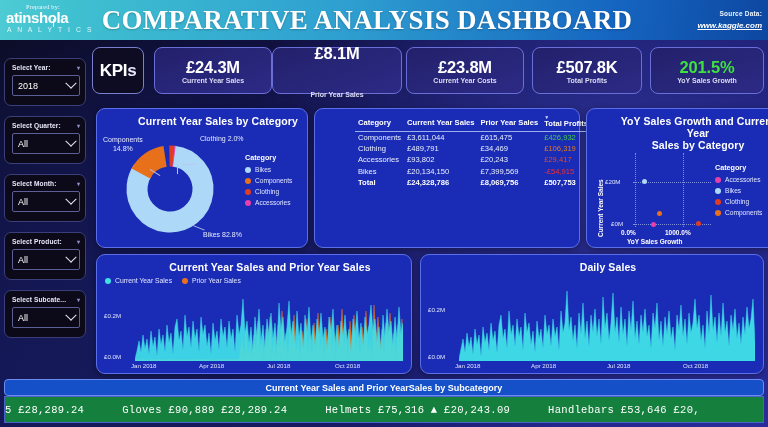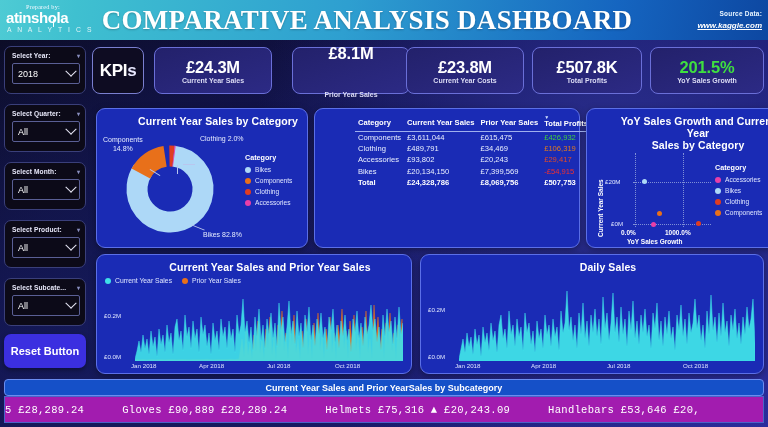--- a/index.html
+++ b/index.html
@@ -50,21 +50,21 @@
   
   .canvas {
     position:absolute; left:0; top:40px; width:768px; height:387px;
     background:
       radial-gradient(circle at 80% 35%, #2b2f8f 0%, rgba(43,47,143,0) 55%),
       radial-gradient(circle at 15% 90%, #151a5a 0%, rgba(21,26,90,0) 60%),
       linear-gradient(140deg,#0a0a1c 0%,#131352 40%,#1b1b75 70%,#2a2ca0 100%);
   }
 
   
-  .sidebar { position:absolute; left:0; top:38px; width:90px; height:345px; }
+  .sidebar { position:absolute; left:0; top:50px; width:90px; height:345px; }
   .slicer {
     position:absolute; left:4px; width:82px; height:48px;
     background:#0c0a18; border:1px solid #3a3f7a; border-radius:7px;
     padding:5px 5px 0 7px;
   }
   .slicer-lbl {
     font-size:6.6px; font-weight:700; color:#e8e8fa; letter-spacing:.1px;
     display:flex; justify-content:space-between; align-items:center;
   }
   .slicer-caret { font-size:6px; color:#8a8fc0; }
@@ -147,21 +147,21 @@
 
   
   .banner {
     position:absolute; left:4px; top:379px; width:760px; height:17px;
     background:#1550c8; border:1px solid #6a8cf0; border-radius:4px;
     display:flex; align-items:center; justify-content:center;
     font-size:9px; font-weight:700; color:#ffffff;
   }
   .ticker {
     position:absolute; left:4px; top:396px; width:760px; height:27px;
-    background:#a21caf; border:1px solid #4a63c8;
+    background:#15803d; border:1px solid #4a63c8;
     display:flex; align-items:center; overflow:hidden;
     font-family:"Liberation Mono", monospace; font-size:10.5px;
     color:#ffffff; white-space:nowrap; letter-spacing:.3px;
   }
   .tick-item { padding:0 0; }
   .tick-gap { display:inline-block; width:38px; }
 </style>
 </head>
 <body>
 
@@ -230,35 +230,34 @@
     <div class="slicer-lbl">
       <span>Select Subcate...</span>
       <span class="slicer-caret">▾</span>
     </div>
     <div class="slicer-box">
       <span class="slicer-val">All</span>
       <span class="slicer-chev"></span>
     </div>
   </div>
 
-  <div class="reset-btn">Reset Button</div>
 </div>
 
 <div class="kpi-card kpis-label">
   <div class="kpis-text">
     <span style="color:#ffffff">KP</span><span style="color:#ffffff">I</span><span style="color:#e8e8ff">s</span>
   </div>
 </div>
 
 <div class="kpi-card" style="left:154px; width:118px;">
   <div class="kpi-val">£24.3M</div>
   <div class="kpi-lbl">Current Year Sales</div>
 </div>
 
-<div class="kpi-card" style="left:292px; width:118px;gap:28px;">
+<div class="kpi-card" style="left:272px; width:130px;gap:28px;">
   <div class="kpi-val">£8.1M</div>
   <div class="kpi-lbl">Prior Year Sales</div>
 </div>
 
 <div class="kpi-card" style="left:406px; width:118px;">
   <div class="kpi-val">£23.8M</div>
   <div class="kpi-lbl">Current Year Costs</div>
 </div>
 
 <div class="kpi-card" style="left:532px; width:110px;">

